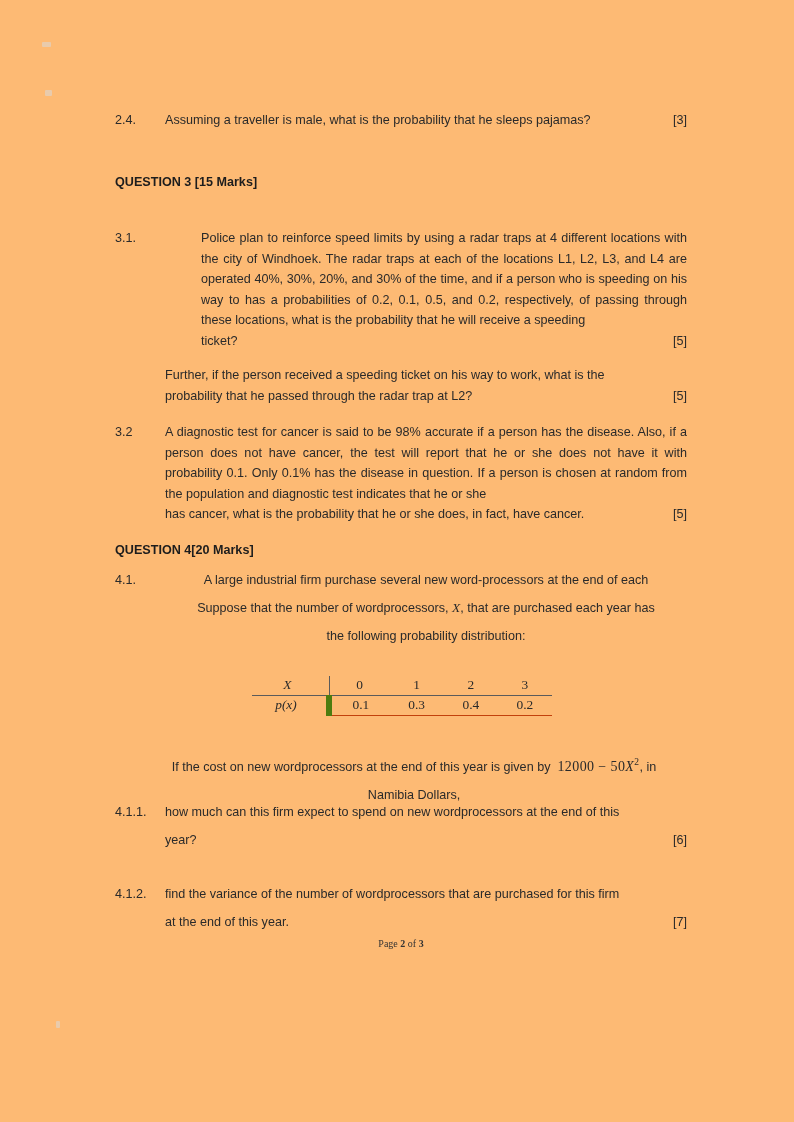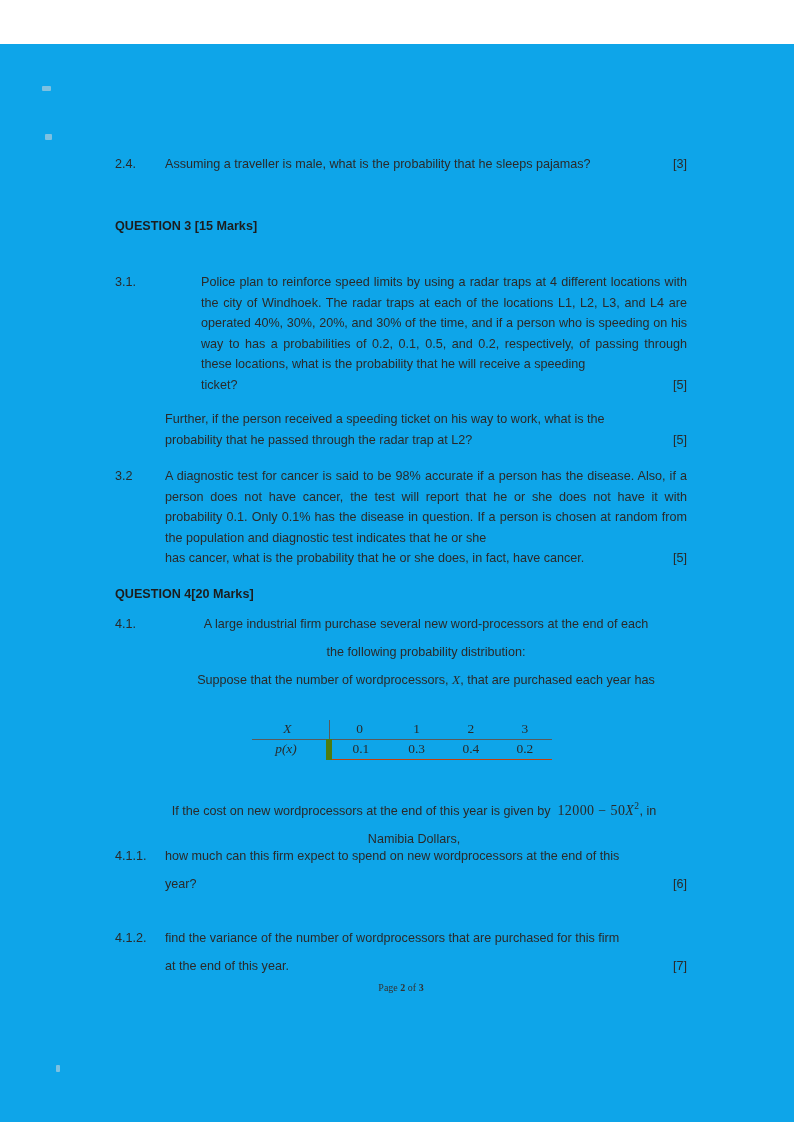--- a/index.html
+++ b/index.html
@@ -12,22 +12,21 @@
     background: #ffffff;
     font-family: "Liberation Sans", sans-serif;
     color: #2a2a2a;
     position: relative;
     overflow: hidden;
   }
 
   .page {
     position: absolute;
     inset: 0;
-    background: #0ea5e9;
-    margin-top: 44px;
+    background: #fdba74;
   }
 
   
   .smudge {
     position: absolute;
     background: #d8d8da;
     opacity: 0.55;
     border-radius: 1px;
   }
   .smudge-a { left: 42px;  top: 42px;   width: 9px;  height: 5px; }
@@ -204,22 +203,22 @@
         </div>
       </div>
     </div>
 
     <div class="blk b-q4 heading">QUESTION 4[20 Marks]</div>
 
     <div class="blk b-41 item">
       <div class="num" style="line-height:28px">4.1.</div>
       <div class="body loose">
         <div>A large industrial firm purchase several new word-processors at the end of each</div>
+        <div><span>Suppose that the number of wordprocessors,</span> <span class="mathvar">X</span><span>, that are purchased each year has</span></div>
         <div>the following probability distribution:</div>
-        <div><span>Suppose that the number of wordprocessors,</span> <span class="mathvar">X</span><span>, that are purchased each year has</span></div>
       </div>
     </div>
 
     <div class="blk b-table">
       <div class="dist-wrap">
         <table class="dist">
           <tbody>
               <tr class="row-x">
             <td class="lbl">X</td>
             <td>0</td>

